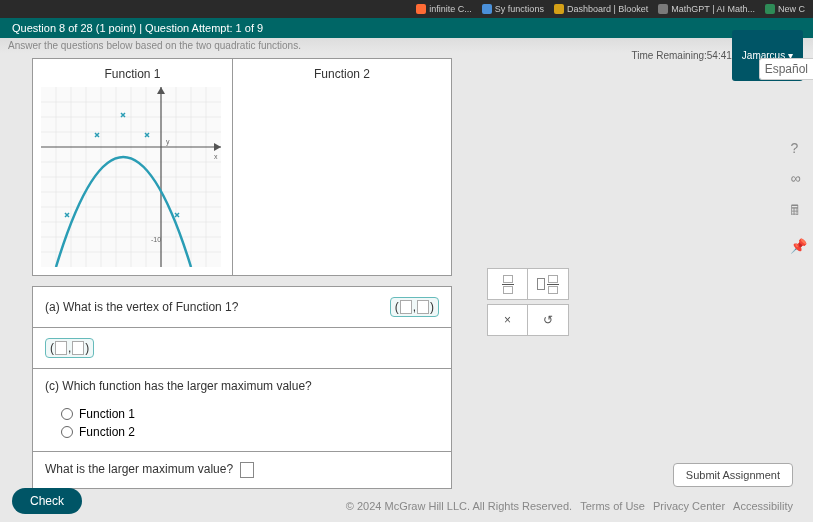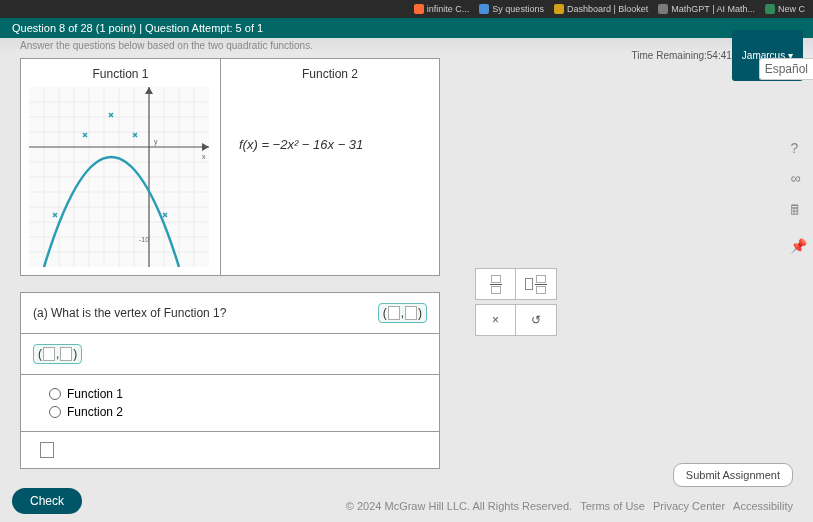--- a/index.html
+++ b/index.html
@@ -1,82 +1,82 @@
 <!DOCTYPE html>
 <html><head>
 <meta charset="utf-8">
 <style>
 *{margin:0;padding:0;box-sizing:border-box;font-family:Arial,sans-serif}
 body{background:#e8e8e8;width:813px;height:522px;overflow:hidden;position:relative}
 .browser-tabs{background:#2a2a2a;height:18px;display:flex;align-items:center;justify-content:flex-end;padding:3px 8px;gap:10px;font-size:9px;color:#ccc}
 .tab-item{display:flex;align-items:center;gap:3px}
 .tab-icon{width:10px;height:10px;border-radius:2px;display:inline-block}
 .header-bar{background:#006666;color:#fff;padding:4px 12px;font-size:11px;display:flex;align-items:center}
-.faded-text{color:#888;padding:2px 20px;font-size:10px;background:linear-gradient(#ddd,#e8e8e8)}
+.faded-text{color:#888;padding:2px 8px;font-size:10px;background:linear-gradient(#ddd,#e8e8e8)}
 .time-bar{position:absolute;right:10px;top:30px;display:flex;align-items:center;gap:0;font-size:10px;color:#555}
 .jamarcus{background:#005566;color:#fff;padding:20px 10px;border-radius:3px;font-size:10px}
 .espanol-tab{position:absolute;right:0;top:58px;background:#fff;border:1px solid #ccc;border-right:none;padding:3px 5px;font-size:12px;color:#666;border-radius:3px 0 0 3px}
-.main{padding:5px 20px;display:flex;gap:15px}
+.main{padding:5px 32px;display:flex;gap:15px}
 .left-col{width:420px}
 .func-row{display:flex;gap:0;border:1px solid #999;background:#fff}
 .func-box{border-right:1px solid #999;padding:8px}
 .func-box:last-child{border-right:none}
 .func-title{text-align:center;font-size:12px;color:#333;margin-bottom:6px}
 .graph{width:180px;height:180px;position:relative;background:#fafafa}
 .formula{font-size:13px;color:#333;font-style:italic;padding:50px 10px;white-space:nowrap}
-.q-box{border:1px solid #999;background:#fff;margin-top:16px}
+.q-box{border:1px solid #999;background:#fff;margin-top:10px}
 .q-row{border-bottom:1px solid #999;padding:10px 12px;font-size:12px;color:#333;display:flex;align-items:center;justify-content:space-between}
 .q-row:last-child{border-bottom:none}
 .q-sub{padding:8px 12px 8px 28px;font-size:12px}
 .radio{display:flex;align-items:center;gap:6px;margin:4px 0}
 .radio-btn{width:12px;height:12px;border:1px solid #666;border-radius:50%}
 .ordpair{display:inline-flex;align-items:center;border:1px solid #6bb;border-radius:4px;padding:2px 4px;background:#f0f8f8}
 .ordpair .slot{width:12px;height:14px;border:1px solid #aaa;background:#fff;margin:0 1px}
 .small-input{width:14px;height:16px;border:1px solid #888;background:#fff;display:inline-block;vertical-align:middle}
 .toolbox{display:inline-block;margin-left:20px;vertical-align:top}
 .tool-row{background:#fff;border:1px solid #bbb;display:flex;margin-bottom:4px}
 .tool-btn{width:40px;height:30px;border-right:1px solid #bbb;display:flex;align-items:center;justify-content:center;font-size:12px;color:#555;cursor:pointer}
 .tool-btn:last-child{border-right:none}
 .frac{display:flex;flex-direction:column;align-items:center;font-size:8px;line-height:1}
 .frac .n,.frac .d{border:1px solid #aaa;width:10px;height:8px}
 .frac .bar{width:12px;height:1px;background:#555;margin:1px 0}
 .side-icons{position:absolute;right:5px;top:140px;display:flex;flex-direction:column;gap:14px;font-size:14px;color:#888}
 .check-btn{position:absolute;bottom:8px;left:12px;background:#005566;color:#fff;padding:6px 18px;border-radius:14px;font-size:12px;border:none;cursor:pointer}
-.submit-btn{position:absolute;bottom:35px;right:20px;background:#fff;border:1px solid #aaa;padding:5px 12px;border-radius:9px;font-size:11px;color:#444;cursor:pointer}
+.submit-btn{position:absolute;bottom:35px;right:20px;background:#fff;border:1px solid #aaa;padding:5px 12px;border-radius:4px;font-size:11px;color:#444;cursor:pointer}
 .footer{position:absolute;bottom:10px;right:20px;font-size:11px;color:#888;display:flex;gap:8px}
 svg{display:block}
 </style>
 </head>
 <body>
 
 <div class="browser-tabs">
   <span class="tab-item">
       <span class="tab-icon" style="background:#ff6b35"></span>
       <span>infinite C...</span>
     </span>
   <span class="tab-item">
       <span class="tab-icon" style="background:#4a90d9"></span>
-      <span>Sy questions</span>
+      <span>Sy functions</span>
     </span>
   <span class="tab-item">
       <span class="tab-icon" style="background:#d4a017"></span>
       <span>Dashboard | Blooket</span>
     </span>
   <span class="tab-item">
       <span class="tab-icon" style="background:#7a7a7a"></span>
       <span>MathGPT | AI Math...</span>
     </span>
   <span class="tab-item">
       <span class="tab-icon" style="background:#2e8b57"></span>
       <span>New C</span>
     </span>
 </div>
 
 <div class="header-bar">
-  <span>Question 8 of 28 (1 point)  |  Question Attempt: 5 of 1</span>
+  <span>Question 8 of 28 (1 point)  |  Question Attempt: 1 of 9</span>
 </div>
 <div class="faded-text">Answer the questions below based on the two quadratic functions.</div>
 
 <div class="time-bar">
   <span>Time Remaining:</span>
   <span>54:41</span>
   <span class="jamarcus"><span>Jamarcus</span> ▾</span>
 </div>
 <div class="espanol-tab">Español</div>
 
@@ -122,48 +122,46 @@
        <path d="M 138,130 l -4,-4 m 4,0 l -4,4"></path>
       </g>
       <text x="125" y="57" font-size="7" fill="#666">y</text>
       <text x="173" y="72" font-size="7" fill="#666">x</text>
       <text x="110" y="155" font-size="7" fill="#666">-10</text>
      </svg>
     </div>
    </div>
    <div class="func-box" style="flex:1">
     <div class="func-title">Function 2</div>
-    <div class="formula">
-      <span>f(x) =</span> <span>−2x² − 16x − 31</span>
-    </div>
    </div>
   </div>
 
   <div class="q-box">
    <div class="q-row">
     <span>(a) What is the vertex of Function 1?</span>
     <span class="ordpair">(<span class="slot"></span>,<span class="slot"></span>)</span>
    </div>
    <div class="q-row">
     <span class="ordpair">(<span class="slot"></span>,<span class="slot"></span>)</span>
    </div>
    <div style="border-bottom:1px solid #999">
+    <div class="q-row" style="border:none;padding-bottom:2px">(c) Which function has the larger maximum value?</div>
     <div class="q-sub">
      <div class="radio">
               <span class="radio-btn"></span>
               <span>Function 1</span>
             </div>
      <div class="radio">
               <span class="radio-btn"></span>
               <span>Function 2</span>
             </div>
     </div>
    </div>
    <div class="q-row">
-    <span>&nbsp;&nbsp;<span class="small-input"></span></span>
+    <span><span>What is the larger maximum value?</span>&nbsp;&nbsp;<span class="small-input"></span></span>
    </div>
   </div>
  </div>
 
  <div class="toolbox" style="margin-top:210px">
   <div class="tool-row">
    <div class="tool-btn">
           <span class="frac">
             <span class="n"></span>
             <span class="bar"></span>

